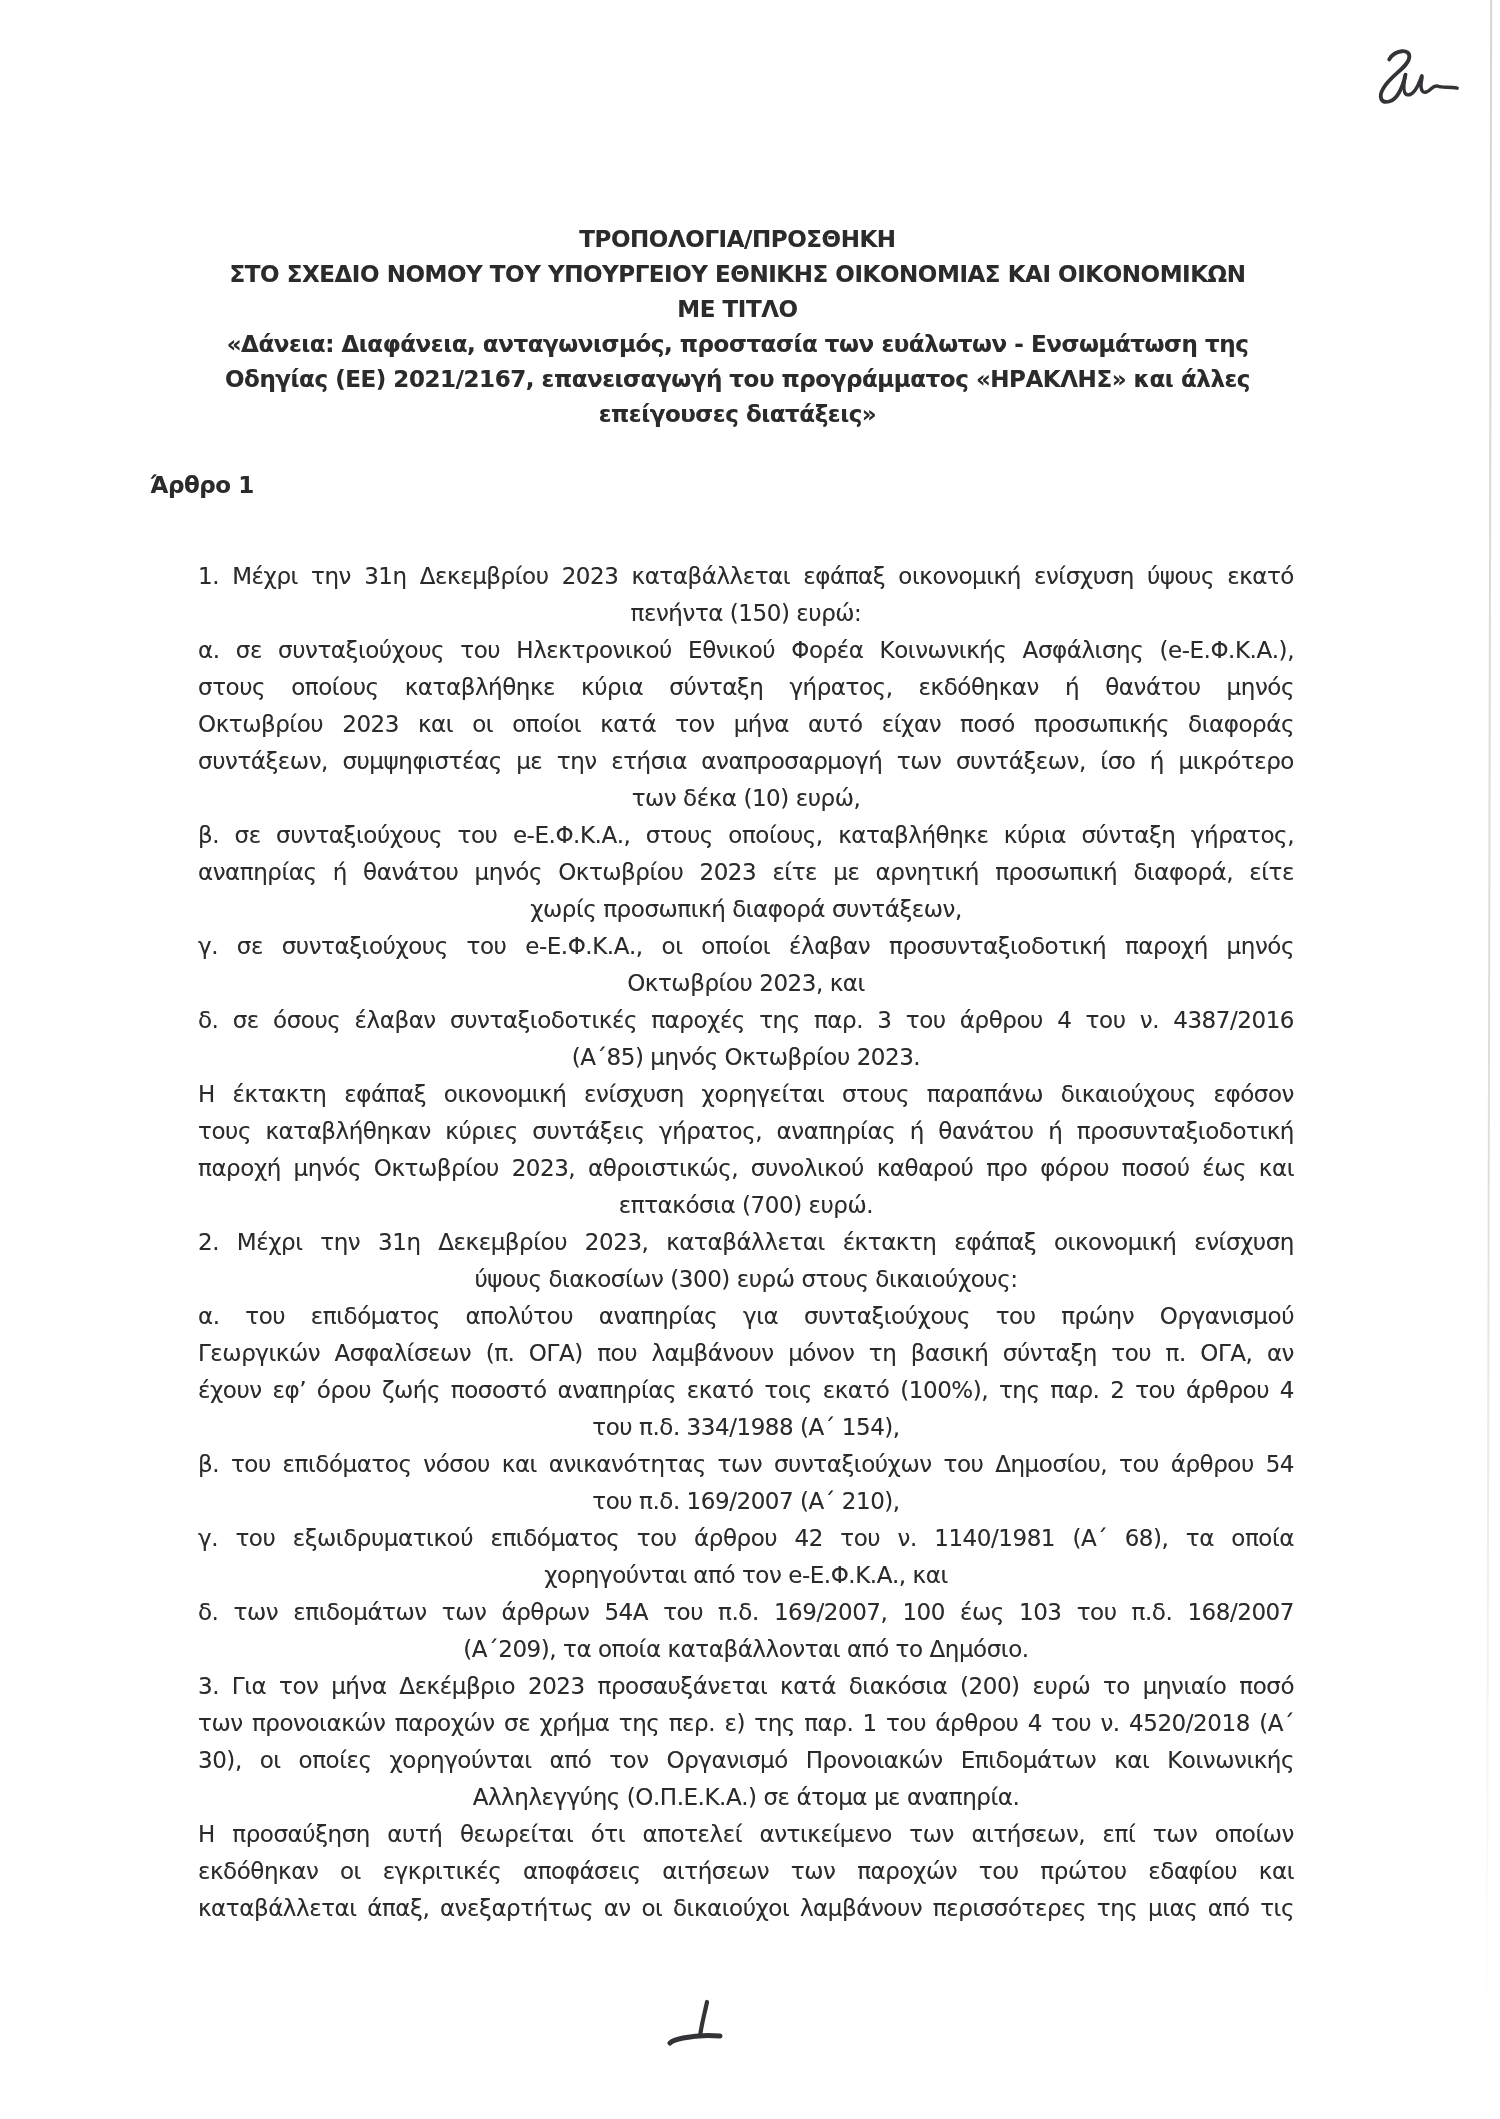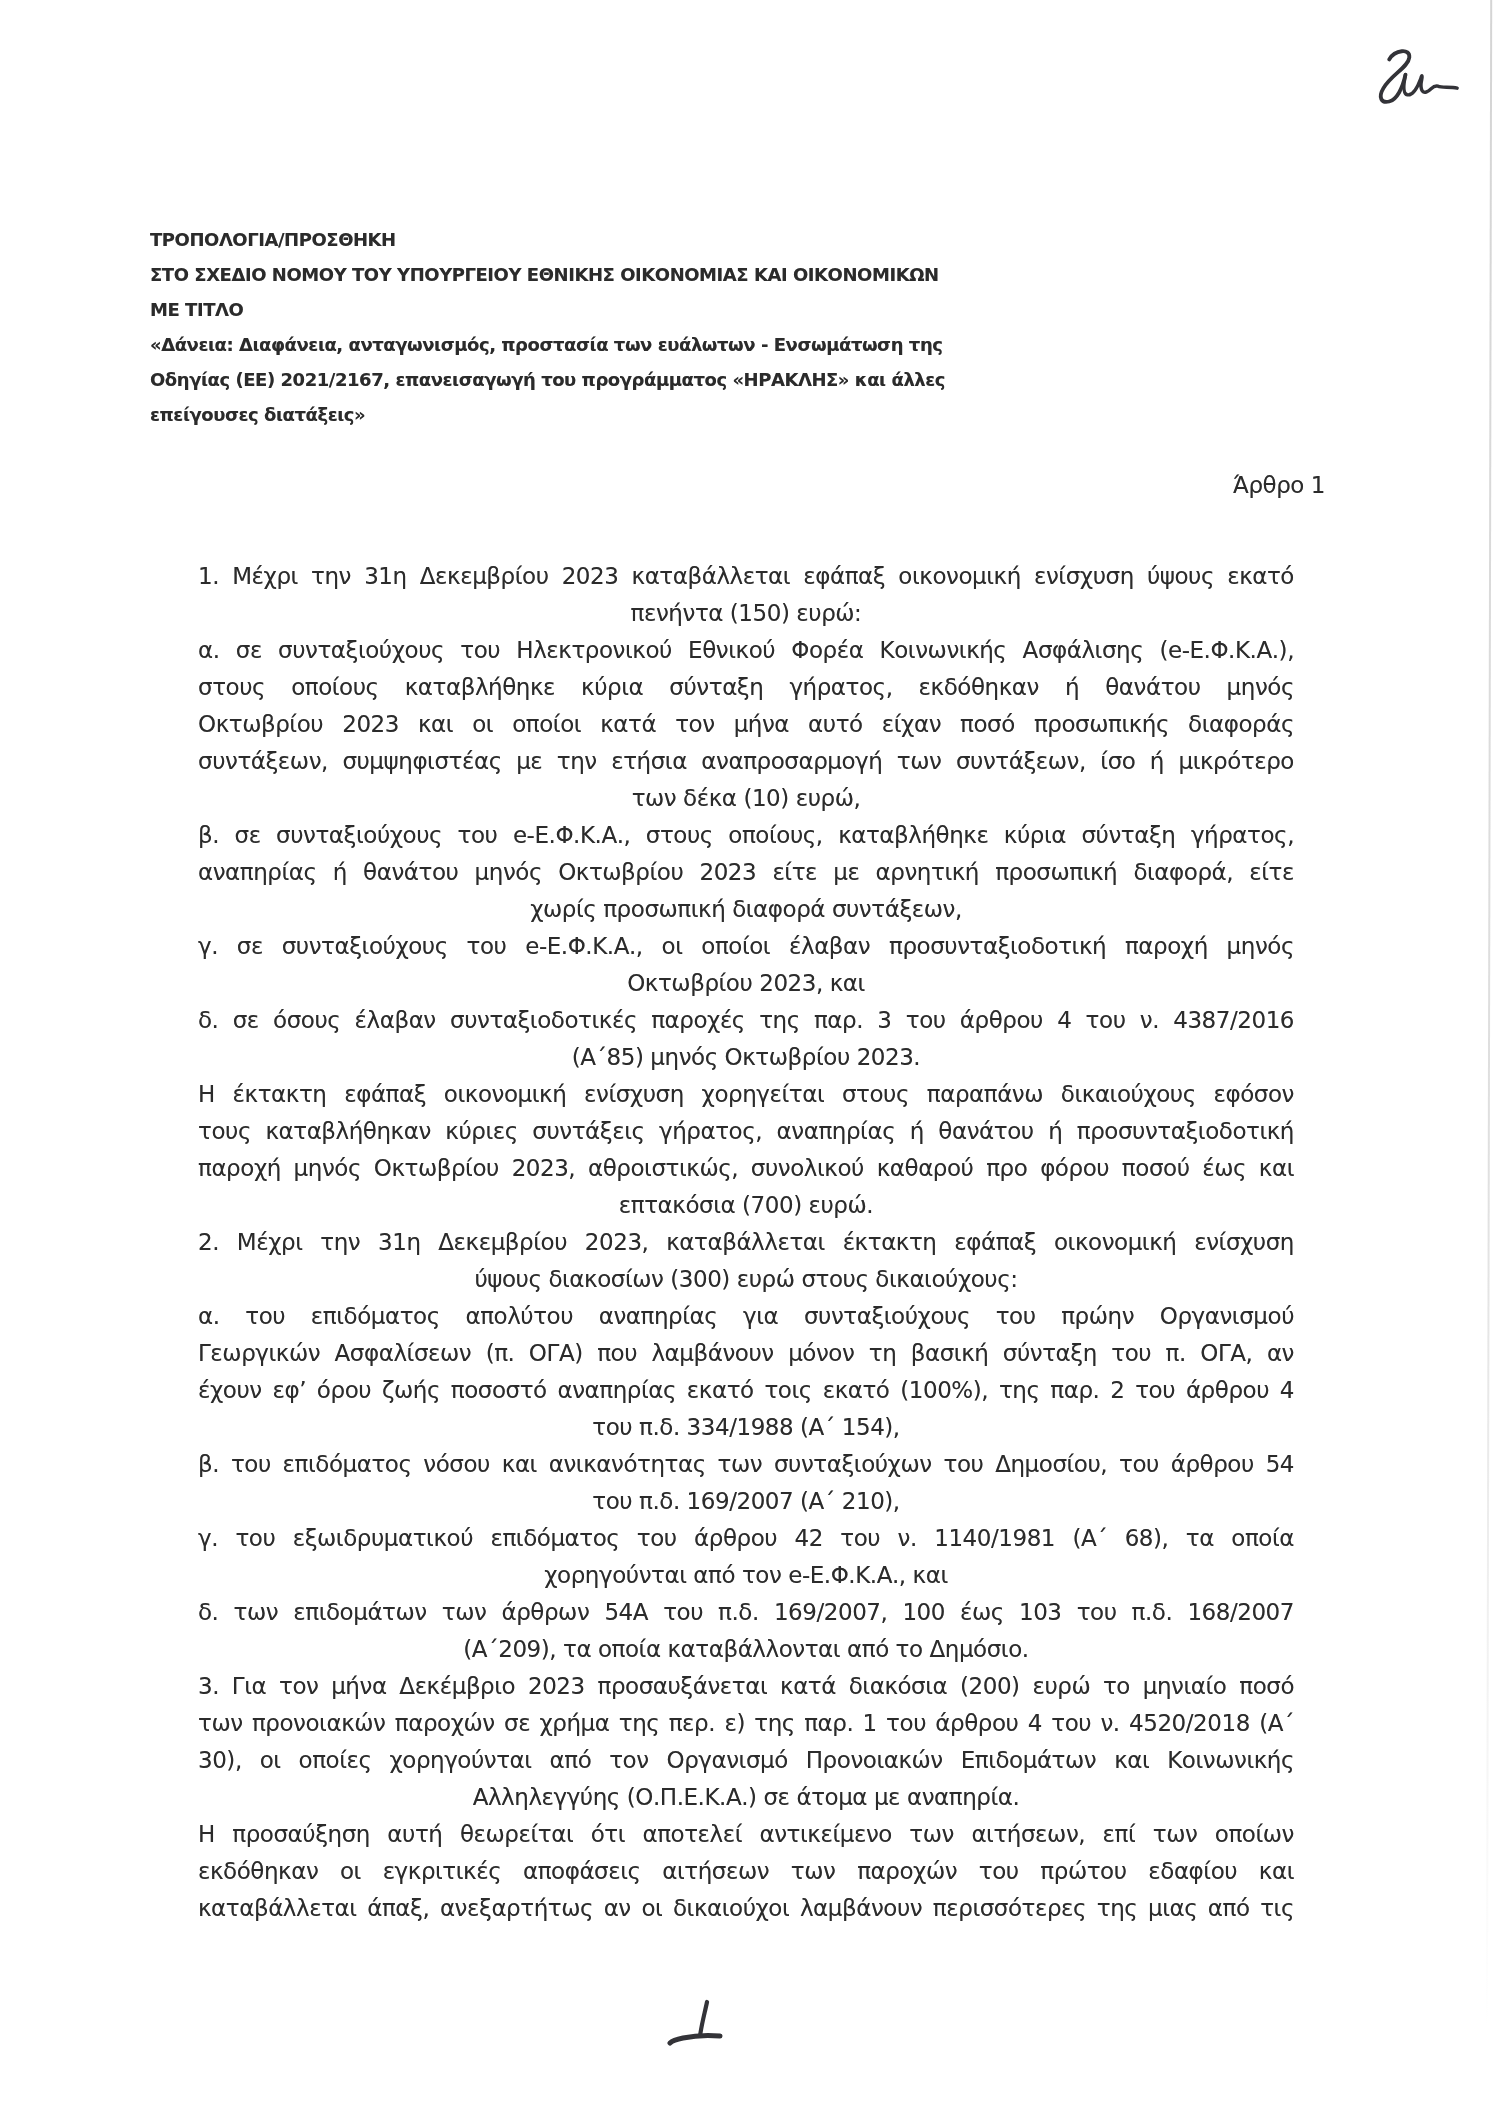--- a/index.html
+++ b/index.html
@@ -13,28 +13,29 @@
     overflow:hidden;
   }
   .scanline{
     position:absolute;left:1488px;top:0;width:2px;height:2110px;
     background:linear-gradient(to bottom,#c6c6c6 0%,#d5d5d5 55%,rgba(220,220,220,0) 96%);
     transform:rotate(0.12deg);
     opacity:.75;
   }
   .title-block{
     position:absolute;left:150px;top:222px;width:1175px;
-    font-weight:700;font-size:18px;line-height:35px;
+    font-weight:700;font-size:23px;line-height:35px;
     letter-spacing:-0.45px;
+    text-align:center;
   }
   .article-block{
     position:absolute;left:150px;top:468px;width:1175px;
-    font-weight:400;font-size:23px;line-height:35px;
+    font-weight:700;font-size:23px;line-height:35px;
     letter-spacing:-0.45px;
-    text-align:right;
+    text-align:left;
   }
   .body-block{
     position:absolute;left:170px;top:558px;width:1096px;
     font-size:23px;line-height:37px;
     letter-spacing:-0.45px;
     margin-left:28px;
   }
   .hline{white-space:nowrap;}
   .bline{
     height:37px;overflow:hidden;

